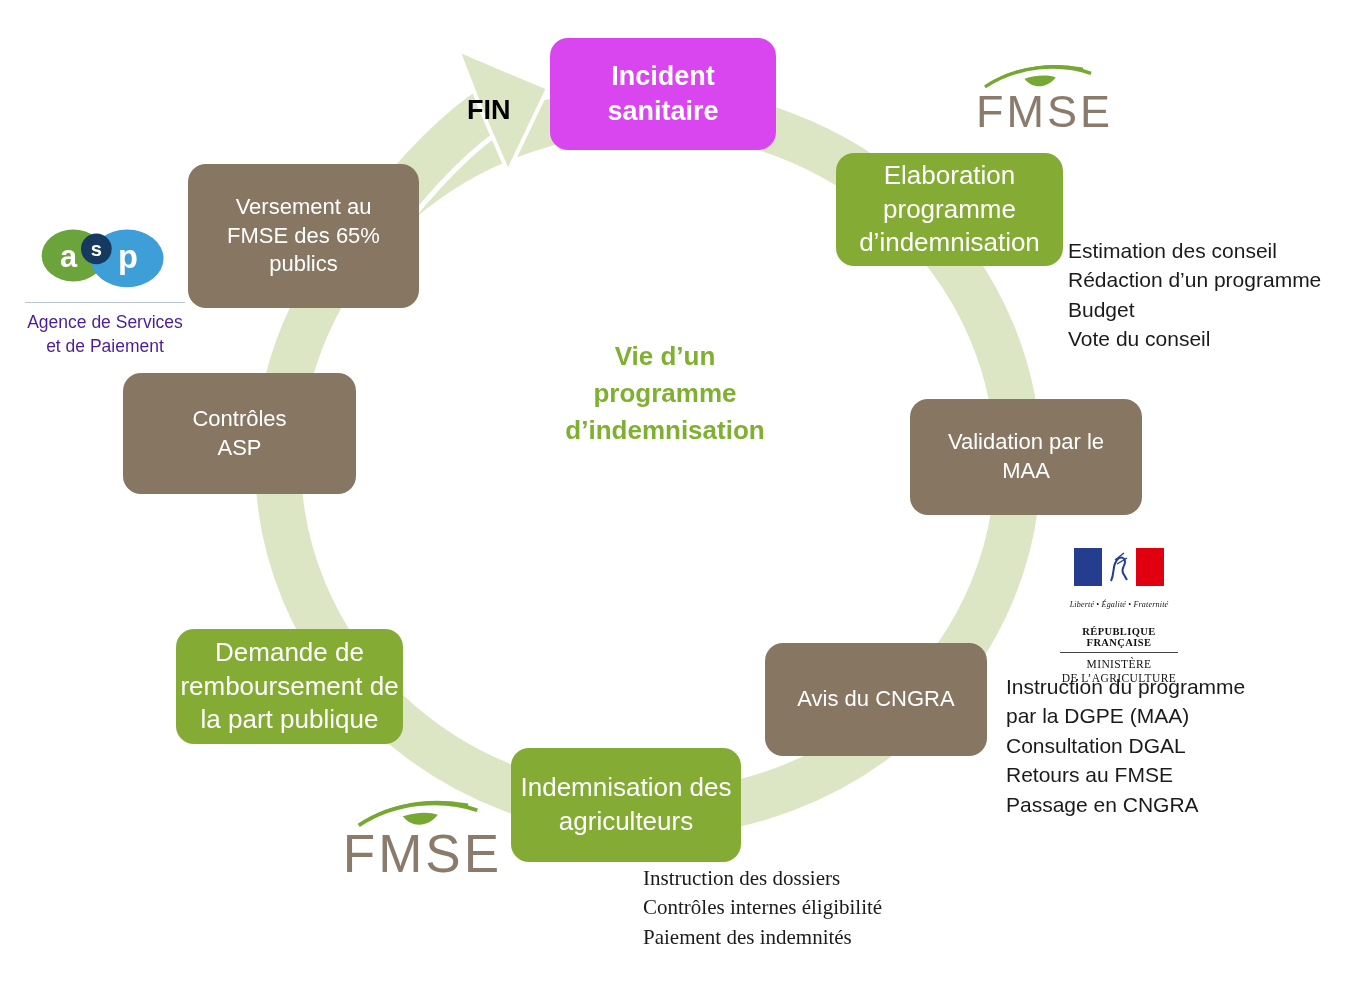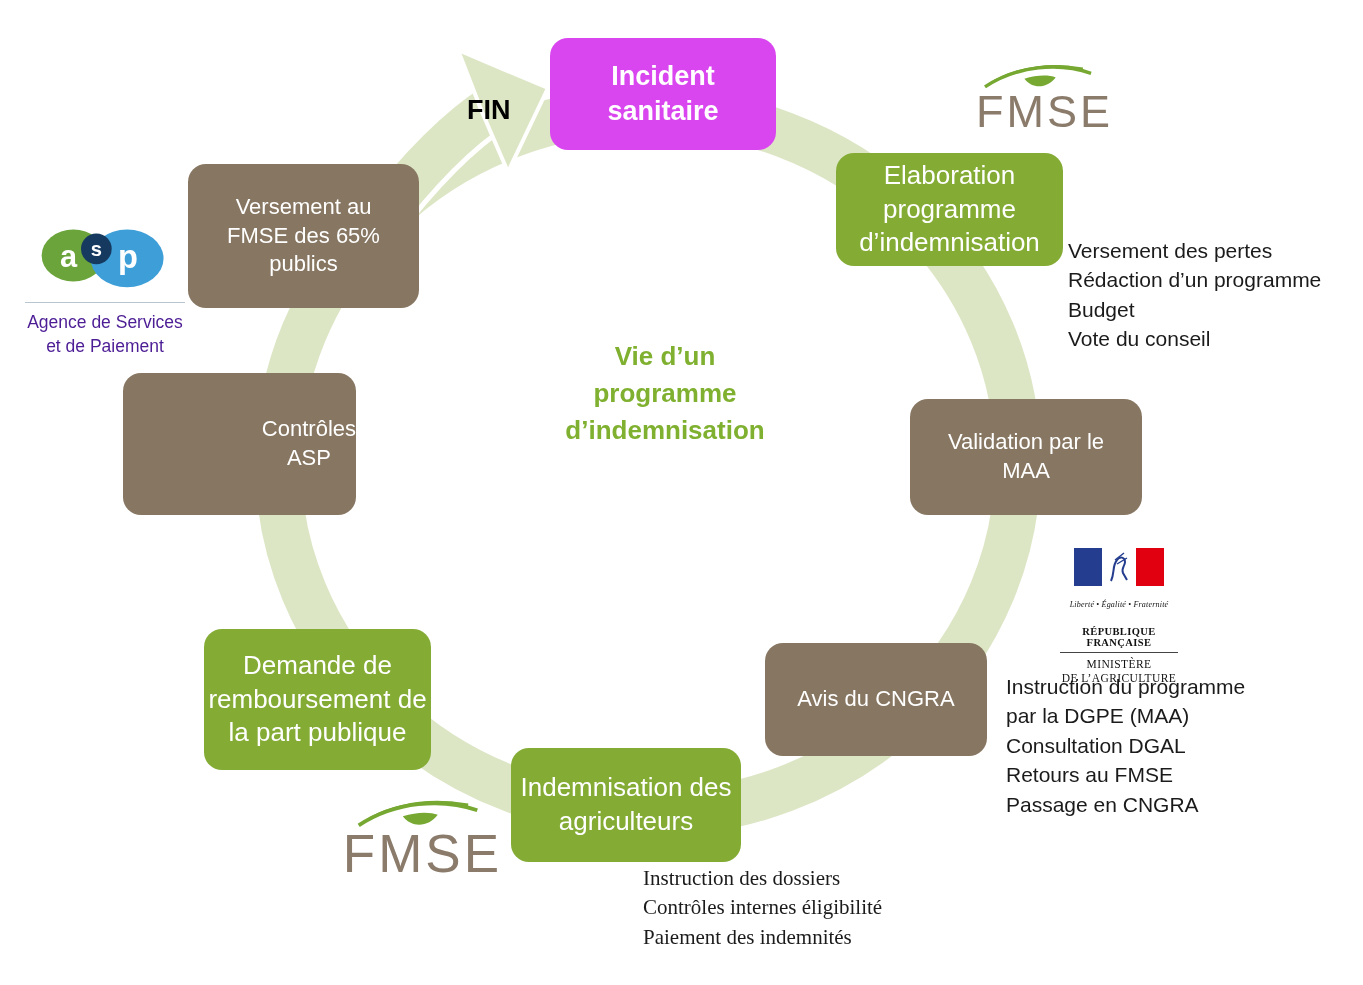--- a/index.html
+++ b/index.html
@@ -16,22 +16,22 @@
   .box span { white-space:pre-line; line-height:1.3; }
   .box.green  { background:#84AC35; font-size:26px; }
   .box.brown  { background:#877661; font-size:22px; }
   .box.orange { background:#d946ef; font-size:27px; font-weight:bold; }
 
   #box-incident      { left:550px; top:38px;  width:226px; height:112px; }
   #box-elaboration   { left:836px; top:153px; width:227px; height:113px; }
   #box-validation    { left:910px; top:399px; width:232px; height:116px; }
   #box-avis          { left:765px; top:643px; width:222px; height:113px; }
   #box-indemnisation { left:511px; top:748px; width:230px; height:114px; }
-  #box-demande       { left:204px; top:629px; width:227px; height:141px; }
-  #box-controles     { left:123px; top:373px; width:233px; height:142px;justify-content:flex-end; }
+  #box-demande       { left:176px; top:629px; width:227px; height:115px; }
+  #box-controles     { left:123px; top:373px; width:233px; height:121px; }
   #box-versement     { left:188px; top:128px; width:231px; height:144px;margin-top:36px; }
 
   .center-title {
     position:absolute; z-index:2; left:430px; top:338px; width:470px;
     text-align:center; font-size:26px; font-weight:bold; color:#7FB02F;
     line-height:1.42; white-space:pre-line;
   }
   .fin {
     position:absolute; z-index:3; left:467px; top:95px;
     font-size:27px; font-weight:bold; color:#000;
@@ -114,21 +114,21 @@
   <div class="box brown" id="box-controles">
     <span>Contrôles
 ASP</span>
   </div>
   <div class="box brown" id="box-versement">
     <span>Versement au
 FMSE des 65%
 publics</span>
   </div>
 
-  <div class="annot" id="annot-elaboration">Versement des pertes
+  <div class="annot" id="annot-elaboration">Estimation des conseil
 Rédaction d’un programme
 Budget
 Vote du conseil</div>
   <div class="annot" id="annot-cngra">Instruction du programme
 par la DGPE (MAA)
 Consultation DGAL
 Retours au FMSE
 Passage en CNGRA</div>
   <div class="annot" id="annot-indemnisation">Instruction des dossiers
 Contrôles internes éligibilité

